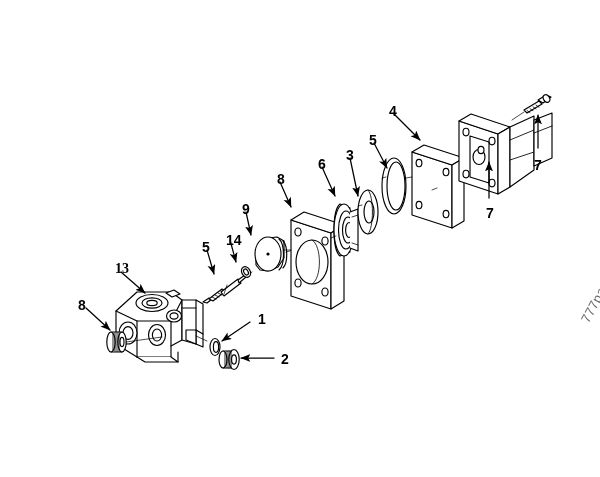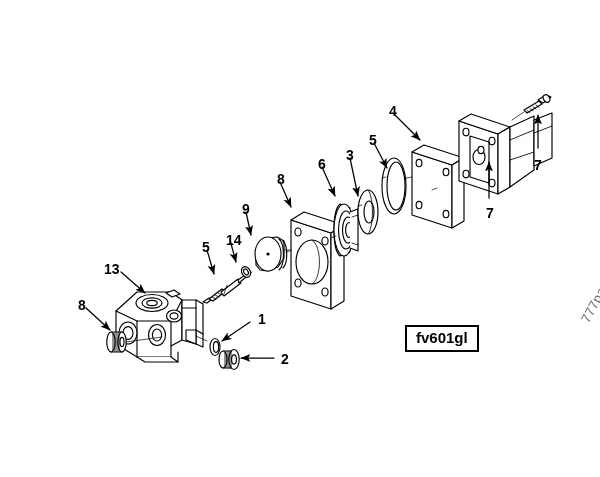--- a/index.html
+++ b/index.html
@@ -290,22 +290,21 @@
       <div class="callout-num" style="left: 346px; top: 148px;">3</div>
       <div class="callout-num" style="left: 389px; top: 104px;">4</div>
       <div class="callout-num" style="left: 369px; top: 133px;">5</div>
       <div class="callout-num" style="left: 318px; top: 157px;">6</div>
       <div class="callout-num" style="left: 486px; top: 206px;">7</div>
       <div class="callout-num" style="left: 277px; top: 172px;">8</div>
       <div class="callout-num" style="left: 242px; top: 202px;">9</div>
       <div class="callout-num" style="left: 534px; top: 158px;">7</div>
       <div class="callout-num" style="left: 78px; top: 298px;">8</div>
       <div class="callout-num" style="left: 202px; top: 240px;">5</div>
-      <div class="callout-num" style="left: 104px; top: 262px;">13</div>
+      <div class="callout-num" style="left: 115px; top: 262px; font-family: Liberation Serif, serif;">13</div>
       <div class="callout-num" style="left: 226px; top: 233px;">14</div>
     </div>
 
-  <div id="code-box">fv601gl</div>
 
   <div class="wm" id="wm-top">777parts.com</div>
   <div class="wm" id="wm-right">777parts.com</div>
 
 </div>
 
 </body></html>

